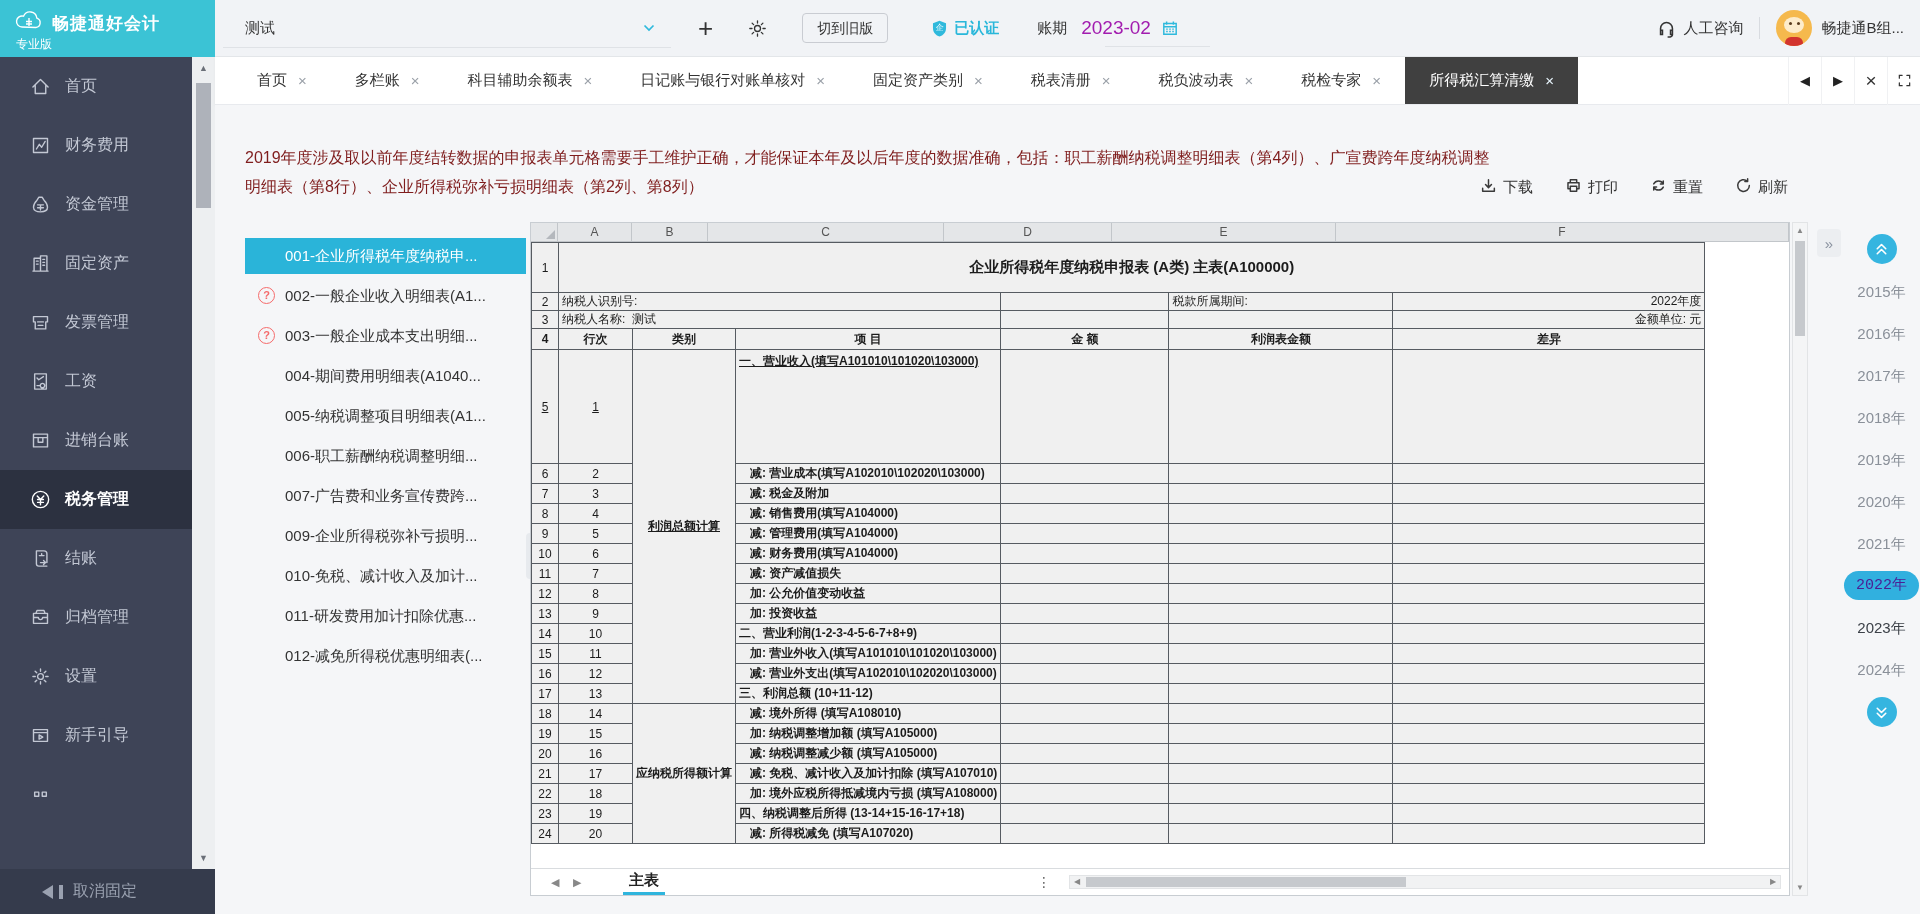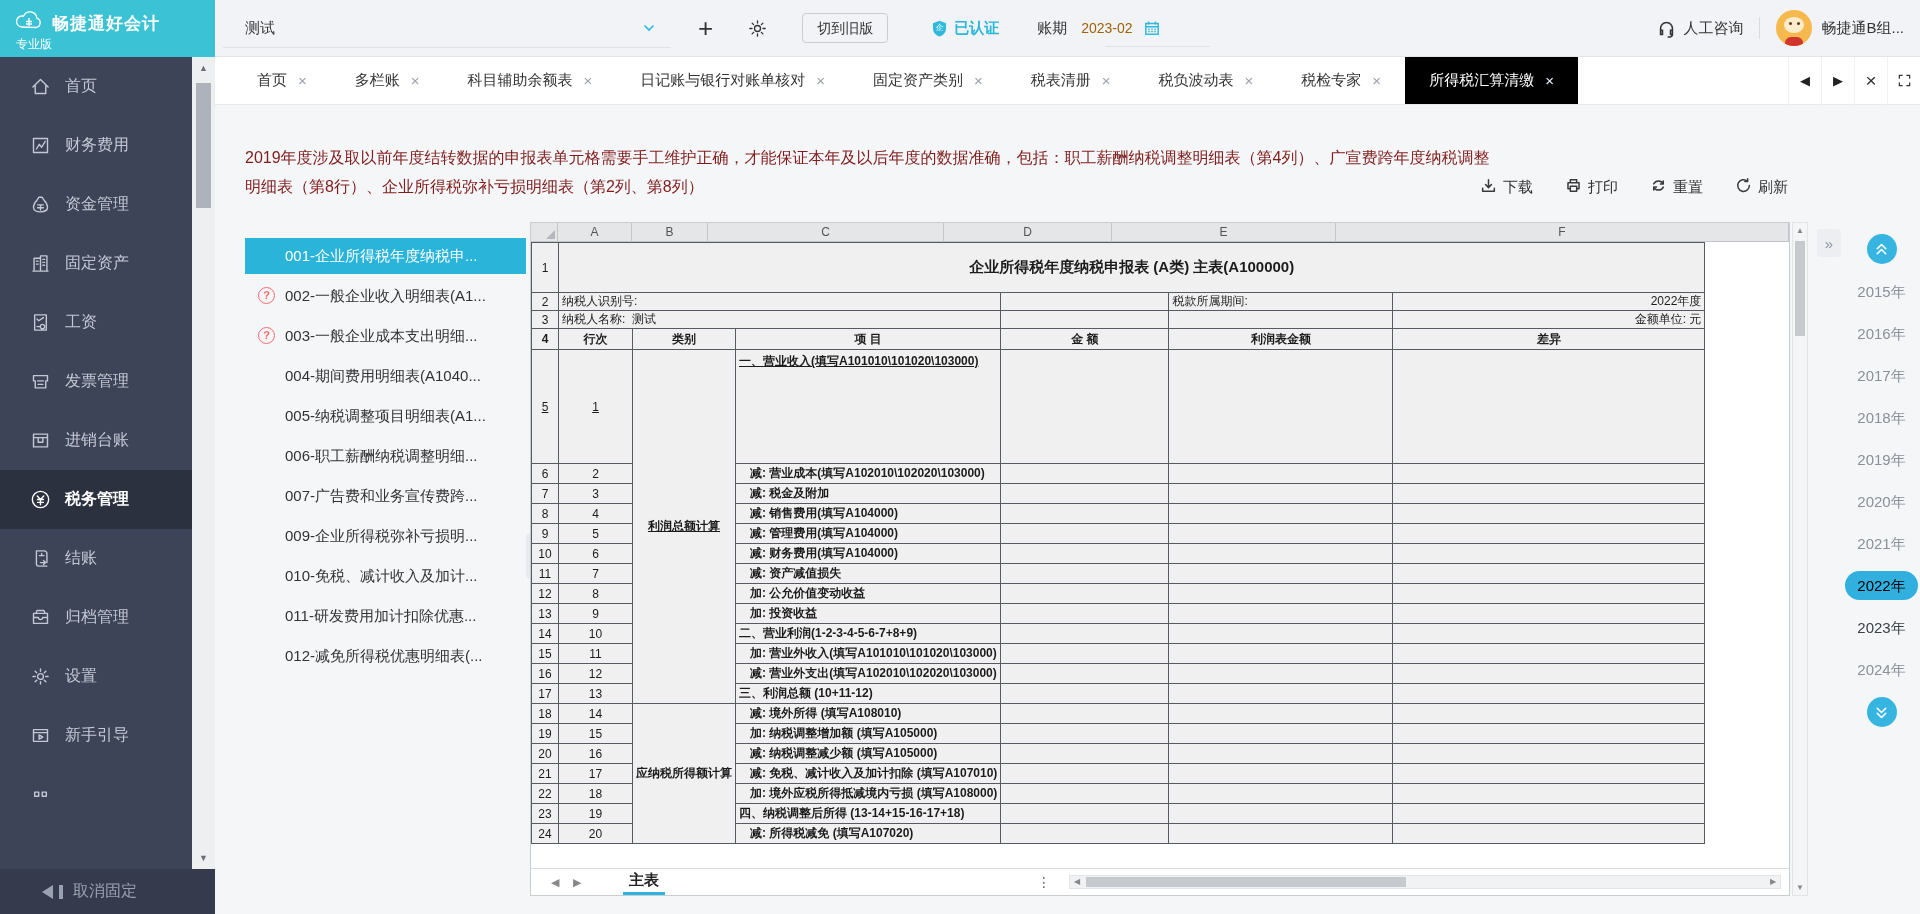--- a/index.html
+++ b/index.html
@@ -38,41 +38,41 @@
   .plus { margin-left:40px; font-size:26px; font-weight:300; color:#333; line-height:20px; cursor:pointer; }
   .gear { margin-left:34px; width:21px; height:21px; cursor:pointer; }
   .gear svg, .ticon svg { width:100%; height:100%; stroke:#333; fill:none; stroke-width:1.3; stroke-linecap:round; }
   .oldver { margin-left:34px; height:30px; padding:0 14px; border:1px solid #c9ccd2; border-radius:4px; background:transparent;
     font-size:14px; color:#333; line-height:28px; cursor:pointer; }
   .cert { margin-left:42px; display:flex; align-items:center; gap:5px; color:#29b7da; font-size:15px; font-weight:700; cursor:pointer; }
   .cert .shield { position:relative; width:19px; height:19px; }
   .cert .shield svg { width:19px; height:19px; }
   .cert .shield .qi { position:absolute; left:0; top:3px; width:19px; text-align:center; font-size:8px; color:#fff; font-weight:400; }
   .period-label { margin-left:38px; font-size:15px; color:#333; }
-  .period-val { margin-left:14px; font-size:14px; color:#a16207; }
+  .period-val { margin-left:14px; font-size:19px; color:#a21caf; }
   .period-underline { position:absolute; left:890px; top:46px; width:105px; height:1px; background:#dfe2e6; }
   .cal { margin-left:10px; width:18px; height:18px; }
   .cal svg { width:18px; height:18px; stroke:#2fb9dc; fill:none; stroke-width:1.3; }
   .tb-right { margin-left:auto; display:flex; align-items:center; margin-right:16px; }
   .support { display:flex; align-items:center; gap:7px; font-size:15px; color:#333; cursor:pointer; }
   .support .hs { width:19px; height:19px; }
   .support .hs svg { width:19px; height:19px; stroke:#333; fill:none; stroke-width:1.3; stroke-linecap:round; }
   .tb-div { width:1px; height:22px; background:#d8dbe0; margin:0 16px; }
   .avatar { width:36px; height:36px; border-radius:50%; background:#f5b94d; position:relative; overflow:hidden; flex:0 0 36px; }
   .avatar::before { content:""; position:absolute; left:8px; top:7px; width:20px; height:16px; border-radius:50%; background:#fdeccb; }
   .avatar::after { content:""; position:absolute; left:9px; bottom:0; width:18px; height:9px; background:#d2342e; border-radius:6px 6px 0 0; }
   .avatar .eyes { position:absolute; left:13px; top:12px; width:3px; height:3px; border-radius:50%; background:#5a3d1e; box-shadow:8px 0 0 #5a3d1e; }
   .username { margin-left:9px; font-size:15px; color:#333; max-width:110px; white-space:nowrap; }
 
   
   .tabbar { position:absolute; left:215px; top:57px; right:0; height:48px; background:#fff; display:flex; align-items:stretch; border-bottom:1px solid #e8eaee; box-shadow:0 1px 3px rgba(0,0,0,.04); }
   .tabs { display:flex; margin-left:18px; }
   .tab { display:flex; align-items:center; padding:0 24px; font-size:15px; color:#333; cursor:pointer; white-space:nowrap; }
   .tab .tclose { margin-left:11px; color:#9aa0a8; font-size:15px; }
-  .tab.active { background:#000000; color:#fff; }
+  .tab.active { background:#404040; color:#fff; }
   .tab.active .tclose { color:#eaf7ff; }
   .tab-ctrls { margin-left:auto; display:flex; align-items:center; }
   .tctrl { width:33px; height:48px; display:flex; align-items:center; justify-content:center; color:#222; font-size:13px; cursor:pointer; border-left:1px solid #f0f1f3; }
   .tctrl.x { font-size:19px; color:#333; }
   .tctrl .ticon { width:15px; height:15px; }
 
   
   .content { position:absolute; left:215px; top:105px; right:0; bottom:0; background:#f5f6f8; }
   .warning { position:absolute; left:30px; top:38px; width:1250px; font-size:16px; line-height:29px; color:#7f1d1d; }
   .actions { position:absolute; right:132px; top:72px; display:flex; gap:32px; }
@@ -126,21 +126,21 @@
   .vscroll .va.up { top:3px; } .vscroll .va.dn { bottom:3px; }
   .vscroll .vthumb { position:absolute; left:2px; top:18px; width:10px; height:95px; background:#c6c9cd; }
 
   .expand { position:absolute; left:1602px; top:124px; width:24px; height:28px; background:#eceef1; border-radius:4px;
     color:#8b93a0; font-size:15px; display:flex; align-items:center; justify-content:center; cursor:pointer; }
 
   .rail { position:absolute; left:1628px; top:117px; width:77px; display:flex; flex-direction:column; align-items:center; gap:13px; padding-top:12px; }
   .rail-btn { width:30px; height:30px; border-radius:50%; background:#35b5e0; display:flex; align-items:center; justify-content:center; cursor:pointer; }
   .rail-btn svg { width:17px; height:17px; stroke:#fff; fill:none; stroke-width:1.7; stroke-linecap:round; stroke-linejoin:round; }
   .year { height:29px; line-height:29px; font-size:15px; color:#8a9099; cursor:pointer; padding:0 12px; border-radius:15px; }
-  .year.sel { background:#31b0df; color:#000000; }
+  .year.sel { background:#31b0df; color:#4c1d95;font-family:Liberation Mono, monospace; }
   .year.next { color:#3c4148; }
 </style>
 </head>
 <body>
 
 <div class="app">
 
   <aside class="sidebar">
     <div class="logo">
       <div class="logo-row">
@@ -173,29 +173,29 @@
     <span class="milabel">资金管理</span>
         </div>
         <div class="mi">
     <span class="micon"><svg viewBox="0 0 18 18">
               <path d="M3.5 15.5 V4.5 H9 V15.5 M9 15.5 V2.5 H14.5 V15.5 M2.5 15.5 H15.5 M5.5 7 H7 M5.5 9.5 H7 M11 5.5 H12.5 M11 8 H12.5 M11 10.5 H12.5"></path>
             </svg></span>
     <span class="milabel">固定资产</span>
         </div>
         <div class="mi">
     <span class="micon"><svg viewBox="0 0 18 18">
+              <path d="M3 4 H15 V8.5 H13.5 V14.5 H4.5 V8.5 H3 Z M6.5 8.5 H11.5 M7 11.5 H11"></path>
+            </svg></span>
+    <span class="milabel">发票管理</span>
+        </div>
+        <div class="mi">
+    <span class="micon"><svg viewBox="0 0 18 18">
               <path d="M4 2.5 H14 V15.5 H4 Z M6 6 L7.5 7.5 L11.5 4.8 M6 12.5 H8 M12.6 12.5 a1.9 1.9 0 1 1 -3.8 0 a1.9 1.9 0 1 1 3.8 0"></path>
             </svg></span>
     <span class="milabel">工资</span>
-        </div>
-        <div class="mi">
-    <span class="micon"><svg viewBox="0 0 18 18">
-              <path d="M3 4 H15 V8.5 H13.5 V14.5 H4.5 V8.5 H3 Z M6.5 8.5 H11.5 M7 11.5 H11"></path>
-            </svg></span>
-    <span class="milabel">发票管理</span>
         </div>
         <div class="mi">
     <span class="micon"><svg viewBox="0 0 18 18">
               <path d="M3 3.5 H15 V14.5 H3 Z M3 6.5 H15 M7 6.5 V10.5 H11 V6.5"></path>
             </svg></span>
     <span class="milabel">进销台账</span>
         </div>
         <div class="mi active">
     <span class="micon"><svg viewBox="0 0 18 18">
               <path d="M16 9 a7 7 0 1 1 -14 0 a7 7 0 1 1 14 0 M6.2 6 L9 9 L11.8 6 M6.5 9 H11.5 M6.5 11.5 H11.5 M9 9 V13.5"></path>

